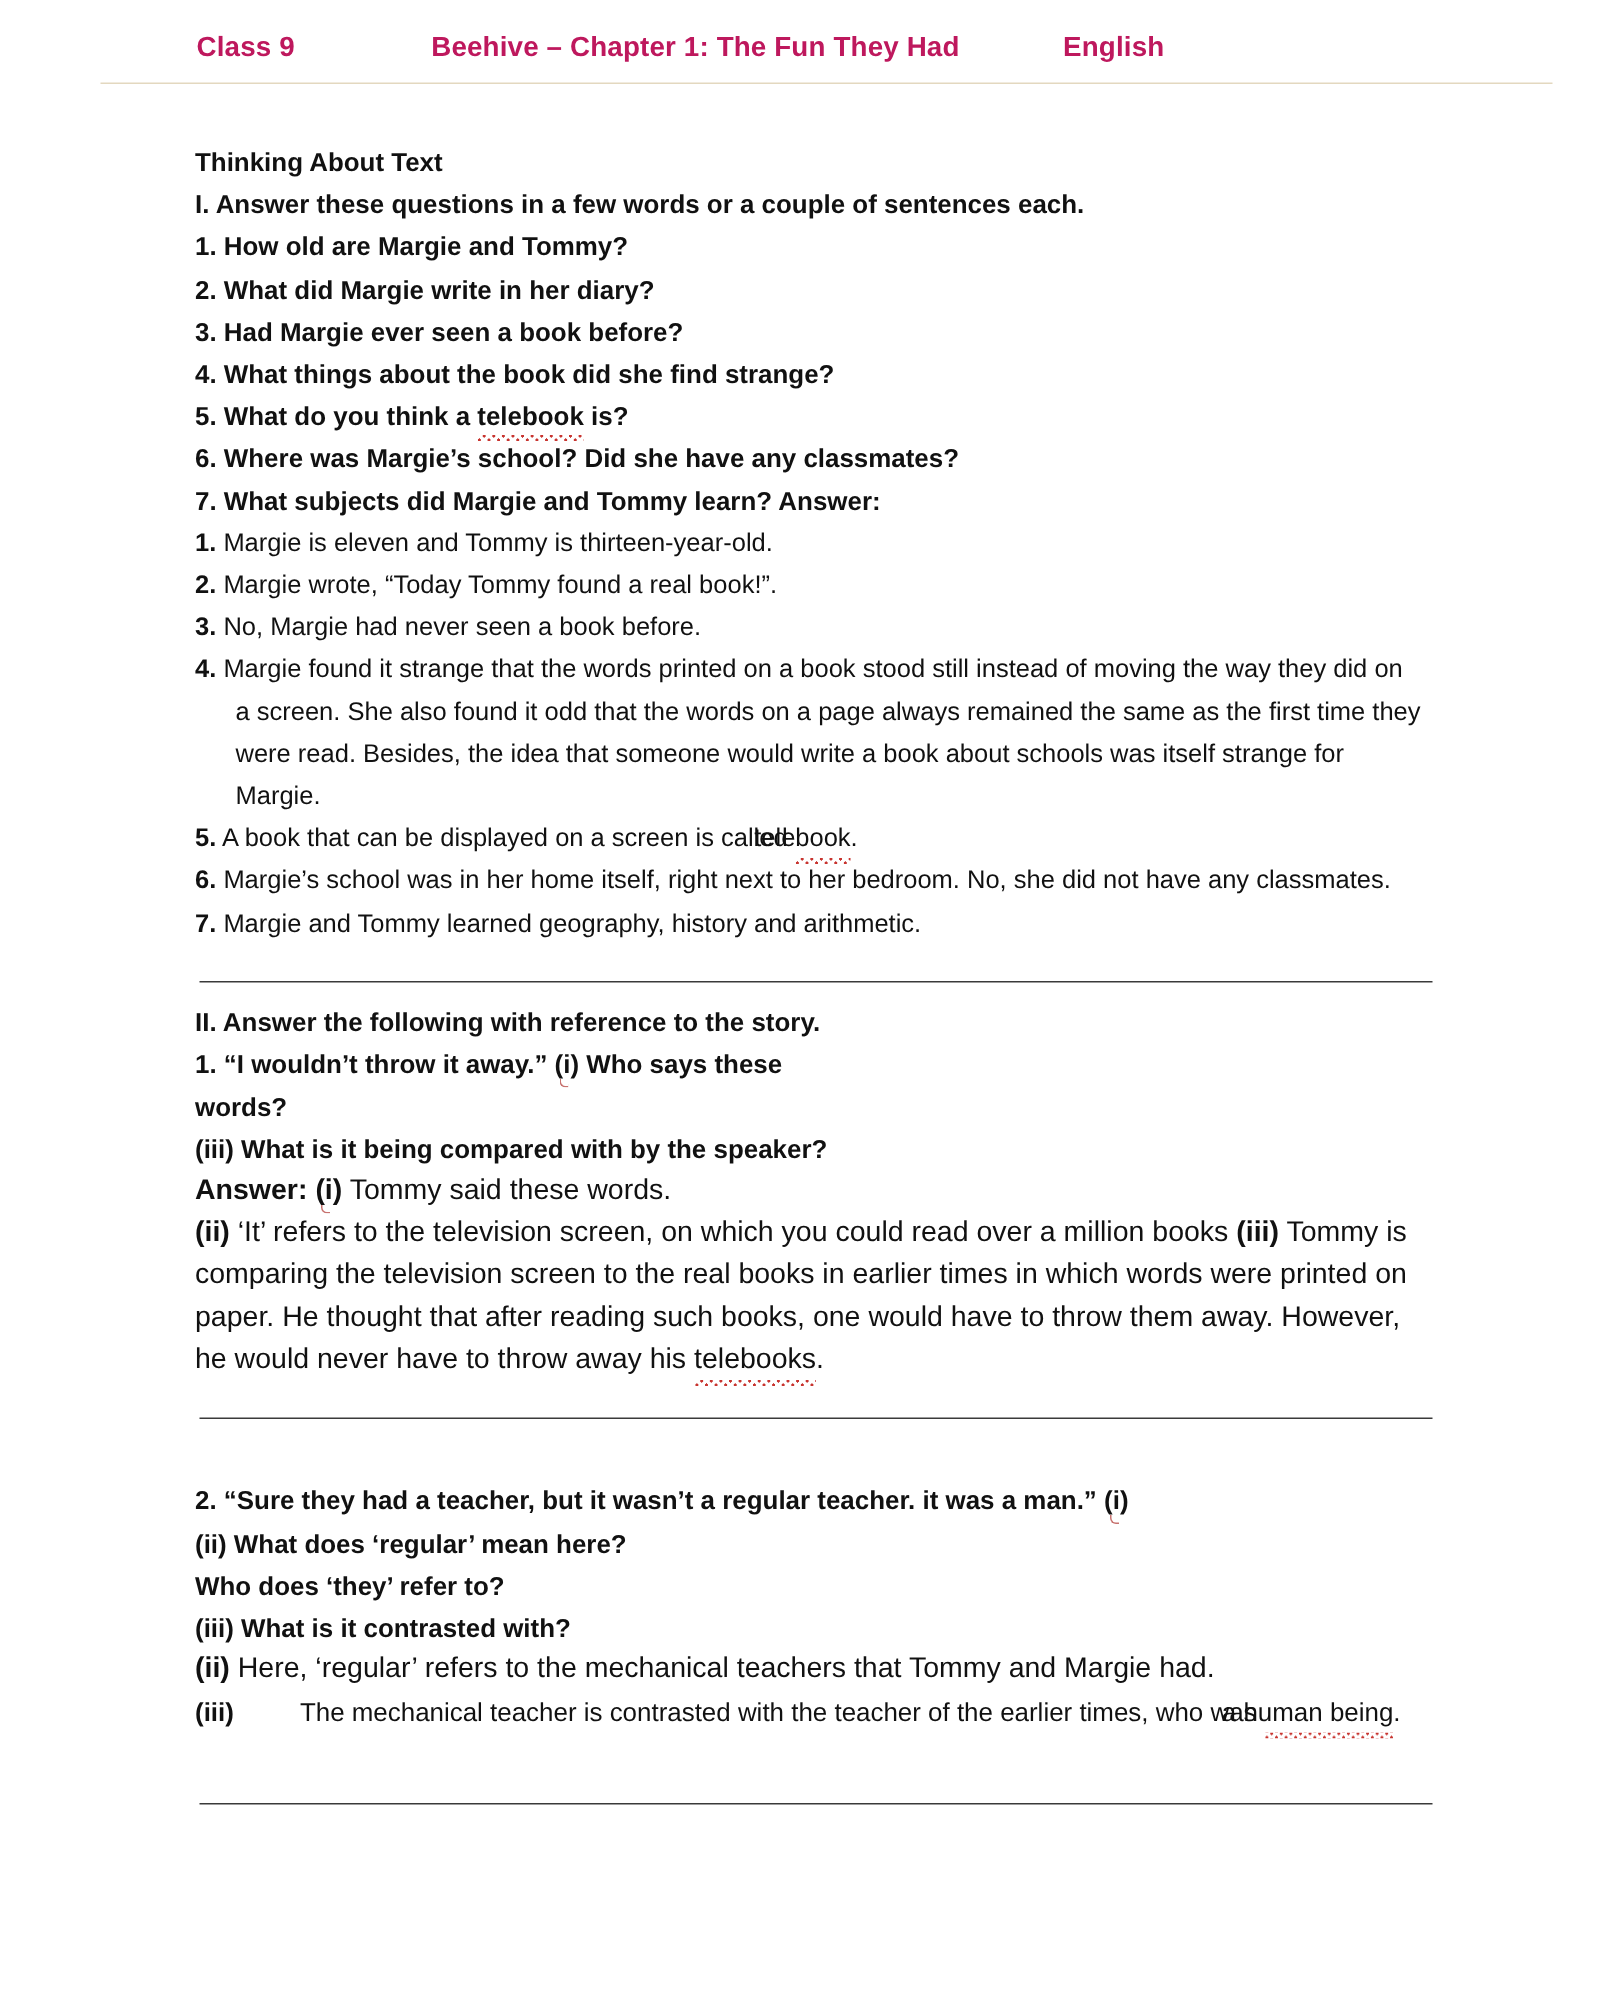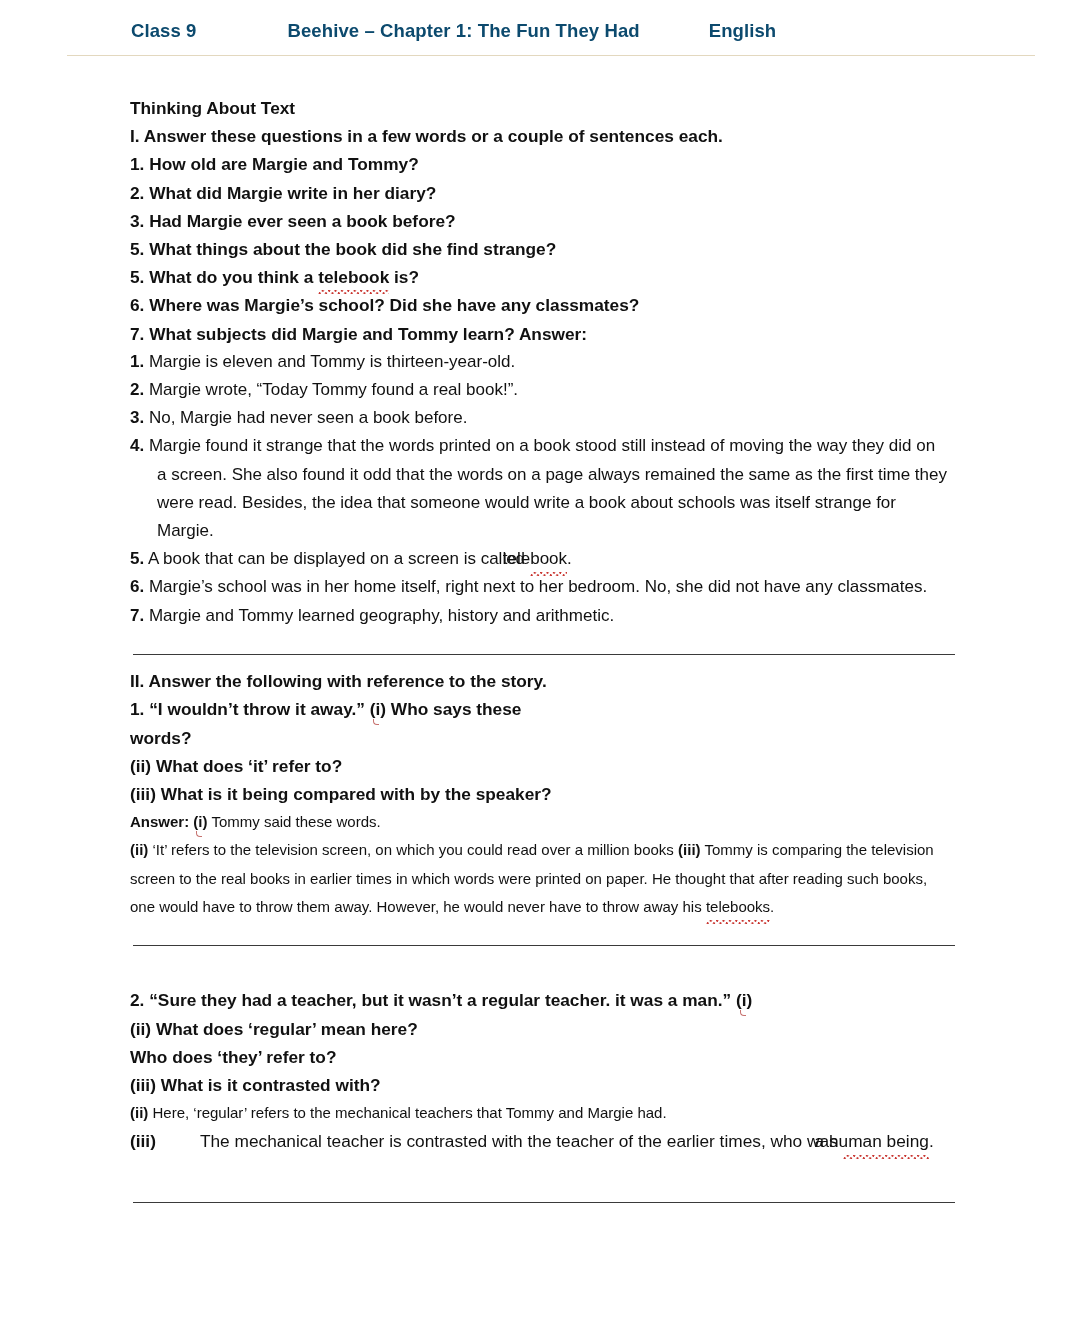--- a/index.html
+++ b/index.html
@@ -23,21 +23,21 @@
     height: 56px;
     padding: 0;
   }
   .hdr-row {
     display: flex;
     align-items: flex-end;
     height: 46px;
     padding: 0;
   }
   .hdr-item {
-    color: #0c4a6e;
+    color: #be185d;
     font-weight: bold;
     font-size: 18.5px;
     letter-spacing: 0.1px;
     line-height: 1;
     white-space: nowrap;
     padding-bottom: 6px;
   }
   .hdr-class   { margin-left: 131px; }
   .hdr-title   { margin-left: 91px; }
   .hdr-subject { margin-left: 69px; }
@@ -80,21 +80,21 @@
   .item-roman {
     font-size: 17.3px;
     line-height: 28.2px;
     padding-left: 28px;
     text-indent: -28px;
   }
   .tabgap { display: inline-block; width: 44px; }
 
   
   .para {
-    font-size: 15px;
+    font-size: 19px;
     line-height: 28.2px;
   }
 
   
   .sp {
     position: relative;
     display: inline-block;
   }
   .sp::after {
     content: "";
@@ -155,21 +155,21 @@
 
   <div class="block">
 
     <div class="q">Thinking About Text</div>
 
     <div class="q">I. Answer these questions in a few words or a couple of sentences each.</div>
 
     <div class="q">1. How old are Margie and Tommy?</div>
     <div class="q">2. What did Margie write in her diary?</div>
     <div class="q">3. Had Margie ever seen a book before?</div>
-    <div class="q">5. What things about the book did she find strange?</div>
+    <div class="q">4. What things about the book did she find strange?</div>
 
     <div class="q">
       <span>5. What do you think a </span><span class="sp">telebook</span><span> is?</span>
     </div>
 
     <div class="q">6. Where was Margie’s school? Did she have any classmates?</div>
     <div class="q">7. What subjects did Margie and Tommy learn? Answer:</div>
 
     <div class="item">
       <span class="num">1.</span>
@@ -212,21 +212,20 @@
   <div class="sp-after-div-1"></div>
 
   <div class="block">
 
     <div class="q">II. Answer the following with reference to the story.</div>
 
     <div class="q">
       <span>1. “I wouldn’t throw it away.” </span><span class="caret">(i)</span><span> Who says these</span>
     </div>
     <div class="q">words?</div>
-    <div class="q">(ii)  What does ‘it’ refer to?</div>
     <div class="q">(iii) What is it being compared with by the speaker?</div>
 
     <div class="para">
       <span class="b">Answer:</span>
       <span class="b caret">(i)</span><span> Tommy said these words.</span>
     </div>
 
     <div class="para">
       <span class="b">(ii)</span><span> ‘It’ refers to the television screen, on which you could read over a million books </span><span class="b">(iii)</span><span> Tommy is comparing the television screen to the real books in earlier times in which words were printed on paper. He thought that after reading such books, one would have to throw them away. However, he would never have to throw away his </span><span class="sp">telebooks</span><span>.</span>
     </div>

